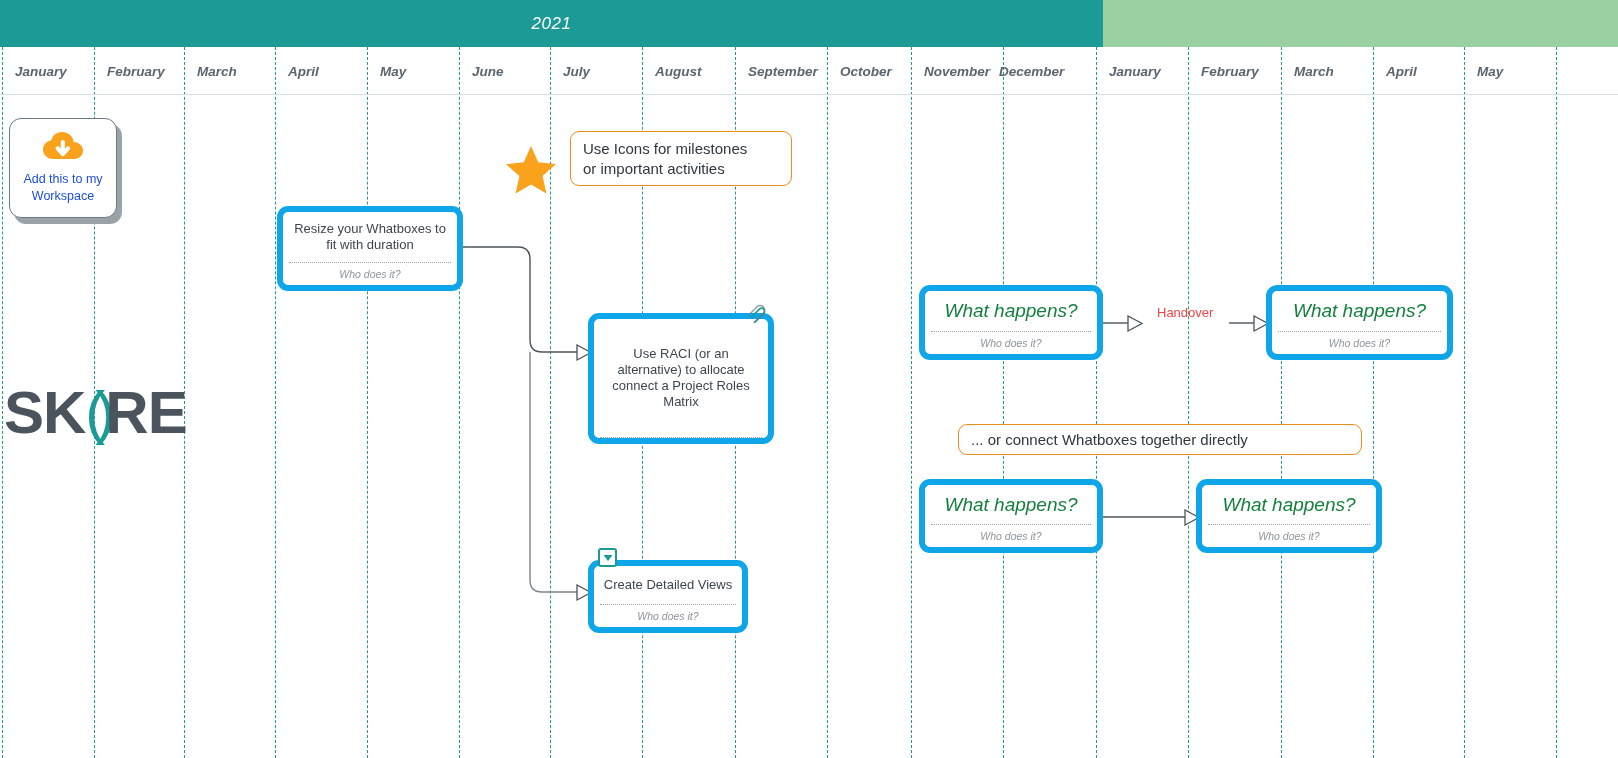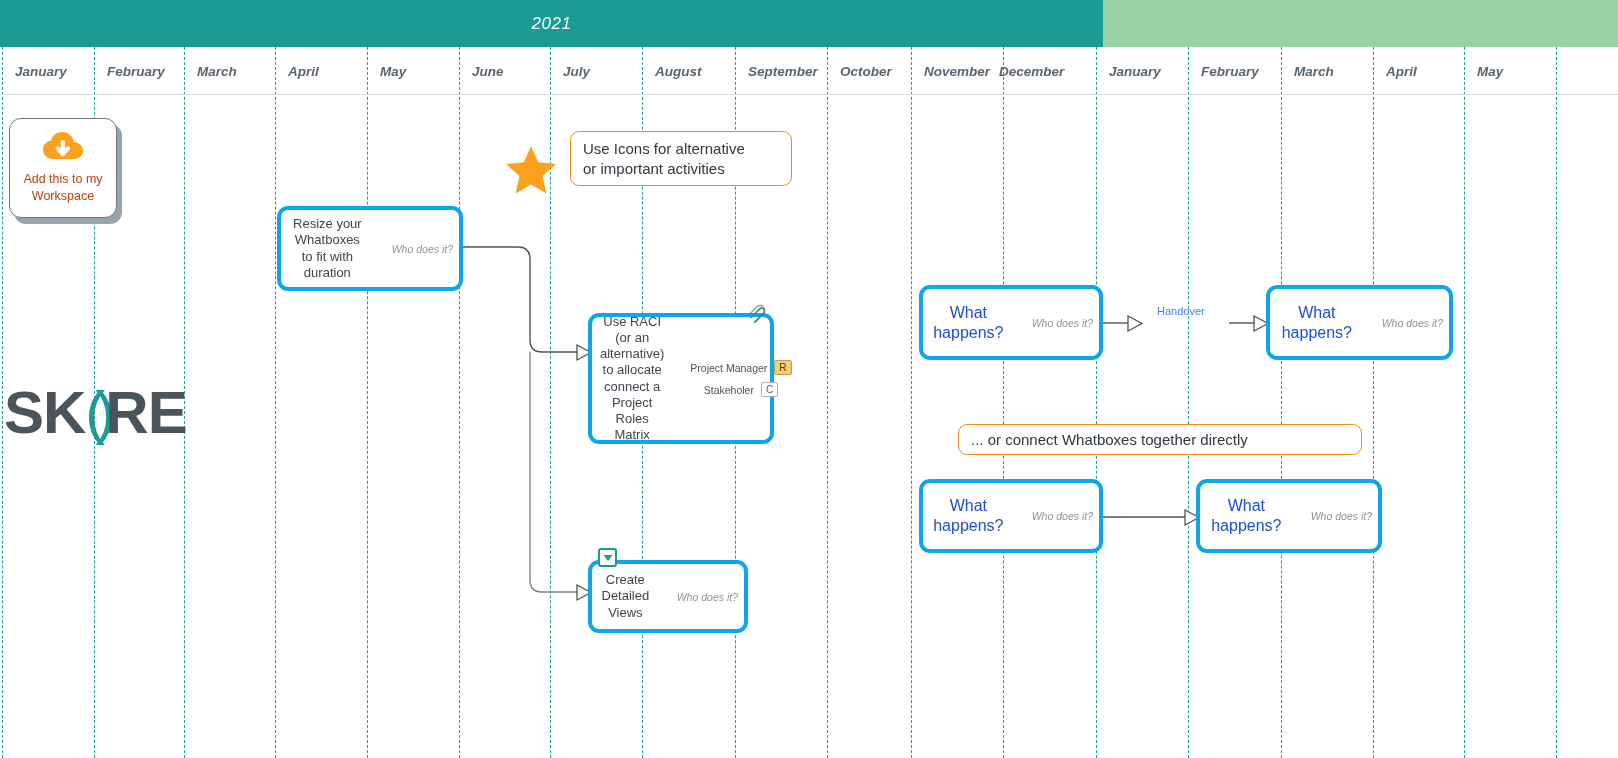--- a/index.html
+++ b/index.html
@@ -70,37 +70,37 @@
     left: 0; top: 94px; width: 1618px; height: 1px;
     background: #d8dde1;
     z-index: 3;
   }
 
   
   .node {
     position: absolute;
     z-index: 5;
     background: #ffffff;
-    border: 4px solid #0ea5e9;
+    border: 6px solid #0ea5e9;
     border-radius: 11px;
     display: flex;
-    flex-direction: row;
+    flex-direction: column;
   }
   .node .what {
     flex: 1 1 auto;
     display: flex;
     align-items: center;
     justify-content: center;
     text-align: center;
     padding: 4px 8px;
     font-size: 13px;
     color: #3d4650;
     line-height: 1.25;
   }
-  .node .what.ph { color: #1d4ed8; font-size: 16px; }
+  .node .what.ph { color: #15803d; font-style: italic; font-size: 19px; }
   .node .sep {
     height: 0;
     border-top: 1px dotted #9aa2aa;
     margin: 0 6px;
   }
   .node .who {
     flex: 0 0 auto;
     display: flex;
     align-items: center;
     justify-content: center;
@@ -152,21 +152,21 @@
     display: flex;
     flex-direction: column;
     align-items: center;
     justify-content: center;
     gap: 6px;
     text-align: center;
     padding: 10px 8px;
   }
   .ws-card .ws-label {
     font-size: 12.5px;
-    color: #c2410c;
+    color: #1d4ed8;
     line-height: 1.35;
   }
 
   
   .logo {
     position: absolute;
     z-index: 4;
     font-size: 60px;
     font-weight: bold;
     letter-spacing: -1px;
@@ -185,22 +185,22 @@
     border: 2px solid #1b9a96;
     border-radius: 3px;
     display: flex; align-items: center; justify-content: center;
   }
 
   
   .conn { position: absolute; z-index: 4; pointer-events: none; }
   .handover-label {
     position: absolute;
     z-index: 6;
-    font-size: 11px;
-    color: #3b82f6;
+    font-size: 13px;
+    color: #ef4444;
     white-space: nowrap;
   }
 </style>
 </head>
 <body>
 
 <div id="canvas">
 
   <div class="gridlines">
     <div class="gridline" style="left:2px"></div>
@@ -271,21 +271,21 @@
 
   <div class="star-icon" style="left:504px; top:145px;">
     <svg width="54" height="52" viewBox="0 0 54 52">
       <path d="M27 1 L34.2 17.3 L52 19.1 L38.6 31.1 L42.4 48.6 L27 39.4 L11.6 48.6
                L15.4 31.1 L2 19.1 L19.8 17.3 Z" fill="#faa21b"></path>
     </svg>
   </div>
 
   <div class="note" style="left:570px; top:131px; width:222px; height:55px;">
     <div>
-      <div>Use Icons for alternative</div>
+      <div>Use Icons for milestones</div>
       <div>or important activities</div>
     </div>
   </div>
 
 
   <div class="note" style="left:958px; top:424px; width:404px; height:31px;">
     <span>... or connect Whatboxes together directly</span>
   </div>
 
   <svg class="conn" style="left:455px; top:235px; width:150px; height:370px;" viewBox="0 0 150 370">
@@ -297,30 +297,20 @@
 
   <div class="node" style="left:277px; top:206px; width:186px; height:85px;">
     <div class="what">Resize your Whatboxes to fit with duration</div>
     <div class="sep"></div>
     <div class="who">Who does it?</div>
   </div>
 
   <div class="node" style="left:588px; top:313px; width:186px; height:131px;">
     <div class="what">Use RACI (or an alternative) to allocate connect a Project Roles Matrix</div>
     <div class="sep"></div>
-    <div class="who roles">
-      <div class="role-row">
-        <span>Project Manager</span>
-        <span class="role-badge">R</span>
-      </div>
-      <div class="role-row">
-        <span>Stakeholer</span>
-        <span class="role-badge plain">C</span>
-      </div>
-    </div>
   </div>
   <span class="clip-icon" style="left:746px; top:303px;">
     <svg width="20" height="20" viewBox="0 0 20 20">
       <path d="M5 14.5 L13.4 6.1 a3 3 0 0 1 4.3 4.3 L8.6 19.5" stroke="#1b9a96" stroke-width="1.7" fill="none" stroke-linecap="round"></path>
       <path d="M2.6 12.2 L11 3.8 a4.4 4.4 0 0 1 6.3 6.3 L9 18.4" stroke="#6e7881" stroke-width="1.3" fill="none" stroke-linecap="round" opacity=".75"></path>
     </svg>
   </span>
 
   <div class="node" style="left:588px; top:560px; width:160px; height:73px;">
     <div class="what">Create Detailed Views</div>

